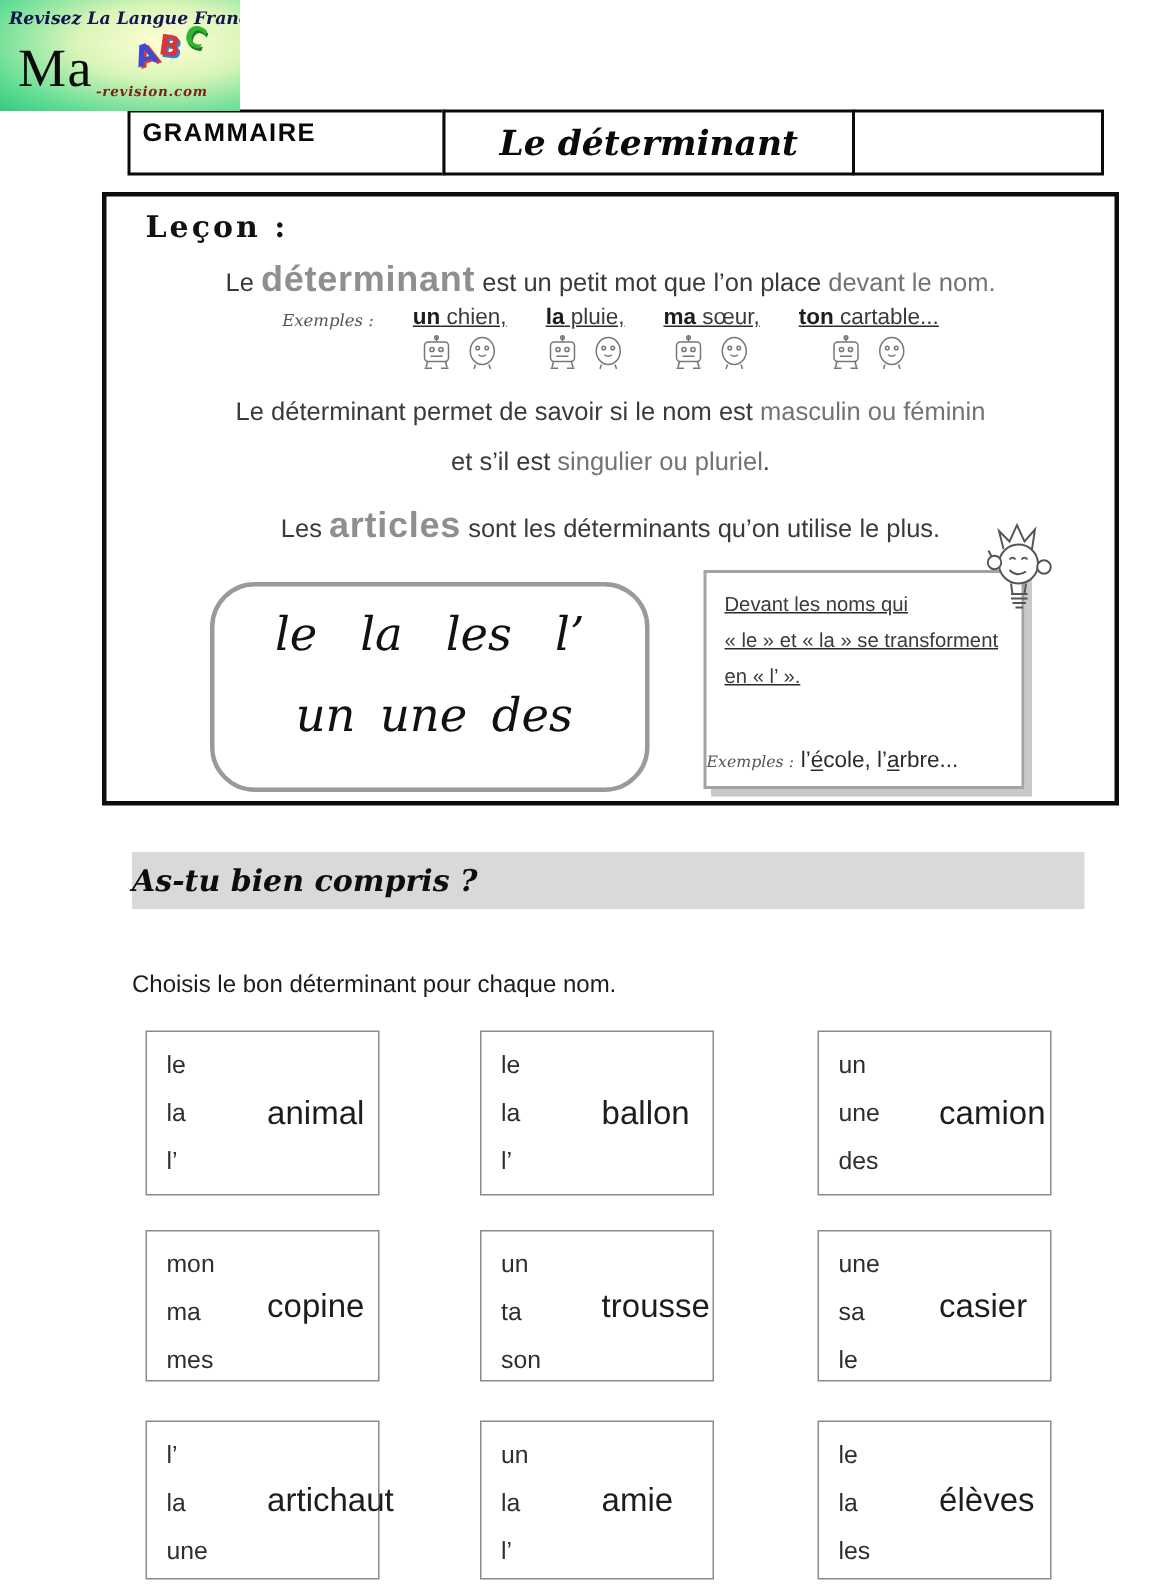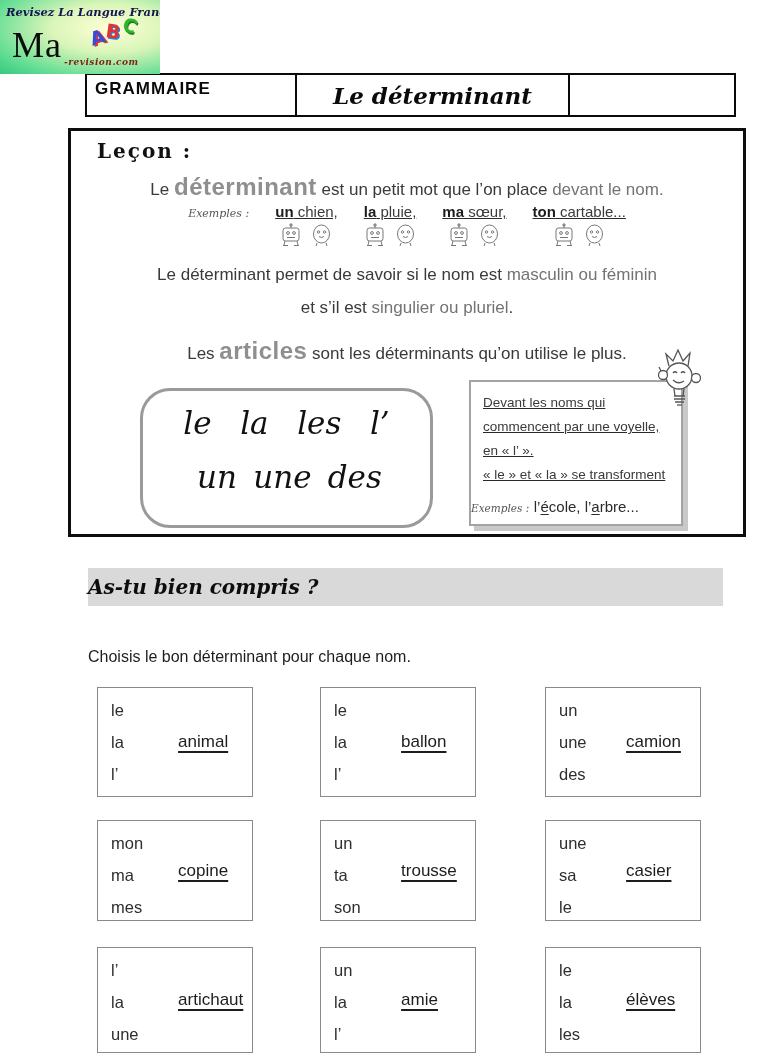--- a/index.html
+++ b/index.html
@@ -131,22 +131,22 @@
     padding:6px 0 0 13px;
   }
   .qb-w { width:156px; }
   .col1 { left:97px; }  .col2 { left:320px; }  .col3 { left:545px; }
   .row1 { top:687px; height:110px; }
   .row2 { top:820px; height:101px; }
   .row3 { top:947px; height:106px; }
   .qb-option { font-size:16.5px; color:#2e2e2e; line-height:32px; }
   .qb-noun {
     position:absolute; left:52%; top:50%; transform:translateY(-50%);
-    font-size:17px; color:#1d1d1d;
-    text-decoration:underline; text-underline-offset:4px; text-decoration-thickness:1.5px;
+    font-size:22px; color:#1d1d1d;
+    text-underline-offset:4px; text-decoration-thickness:1.5px;
     white-space:nowrap;
   }
 
   svg { display:block; }
 </style>
 </head>
 <body>
 
 <div class="logo">
   <div class="logo-line1">Revisez La Langue Française</div>
@@ -337,23 +337,22 @@
     </div>
     <div class="articles-row ar2">
       <span>un</span>
       <span>une</span>
       <span>des</span>
     </div>
   </div>
 
   <div class="note-box">
     <div class="note-line">Devant les noms qui</div>
-    <div class="note-line">commencent par une voyelle,</div>
+    <div class="note-line">« le » et « la » se transforment</div>
     <div class="note-line">en « l’ ».</div>
-    <div class="note-line">« le » et « la » se transforment</div>
     <div class="note-examples">
       <span class="note-ex-label">Exemples :</span>
       <span class="note-ex-text"><span>l’</span><span class="u">é</span><span>cole, </span><span>l’</span><span class="u">a</span><span>rbre...</span></span>
     </div>
     <div class="mascot">
       <svg width="58" height="62" viewBox="0 0 58 62">
         <g fill="none" stroke="#555" stroke-width="1.3">
           <polyline points="18,18 15,6 22,13 27,2 32,13 39,5 37,18" fill="#fff"></polyline>
           <circle cx="28" cy="28" r="13" fill="#fff"></circle>
           <path d="M22,25 q2,-2.5 4,0"></path>

